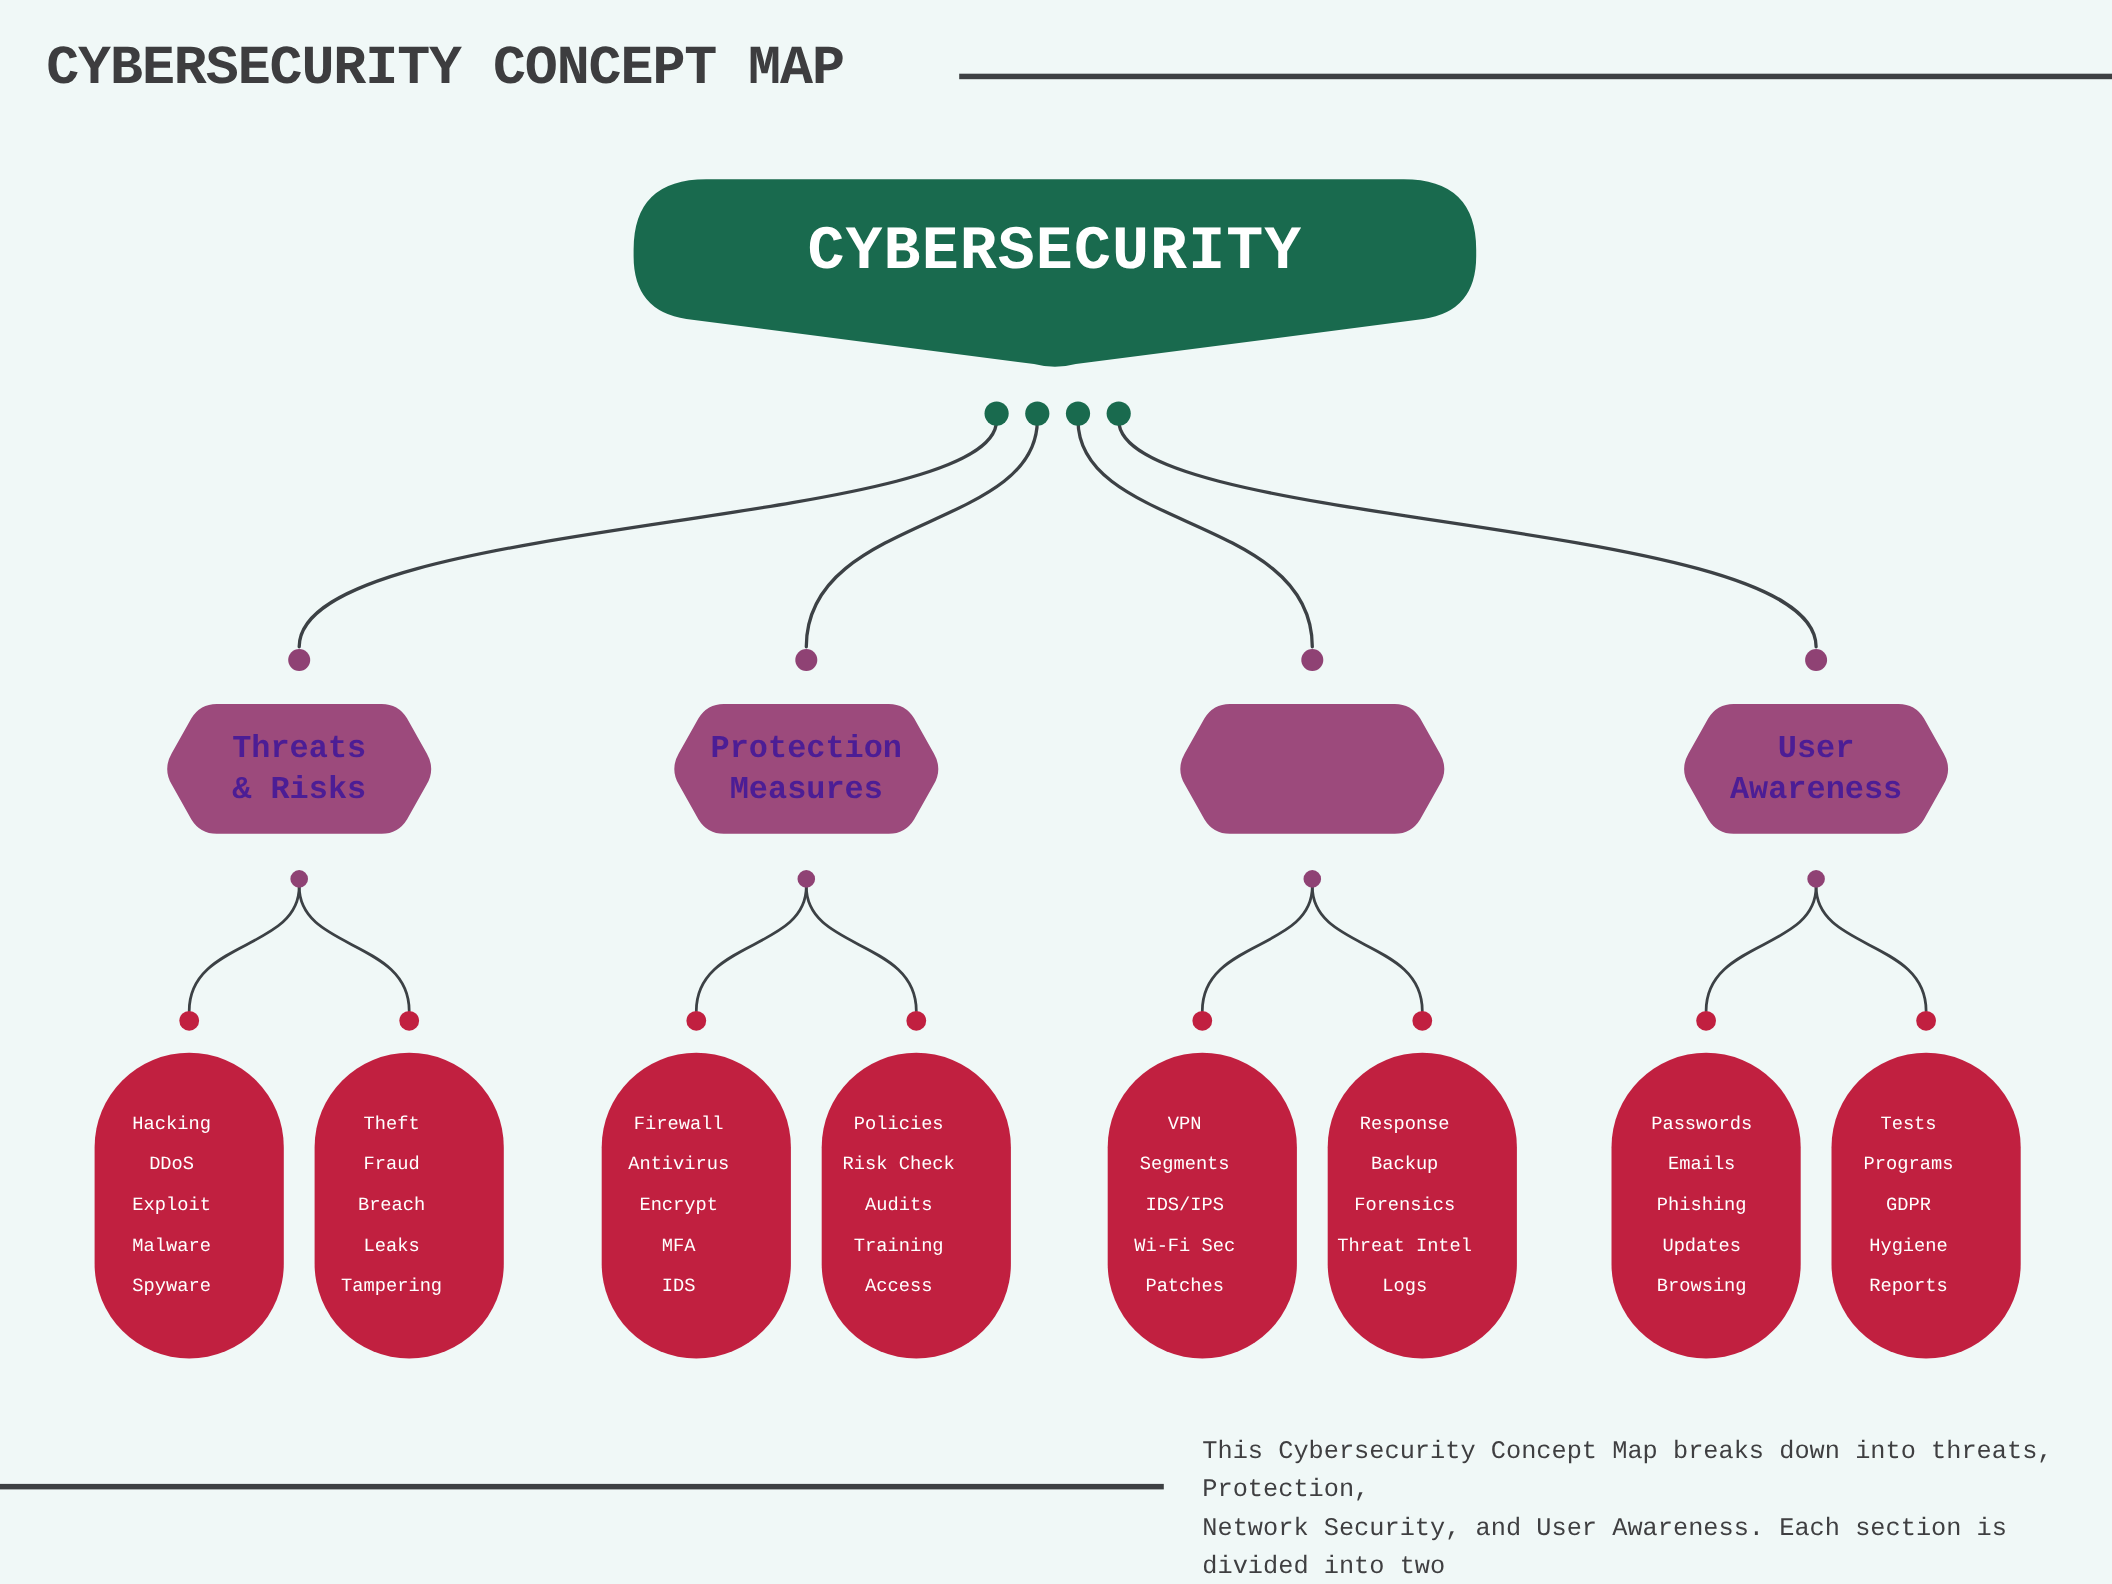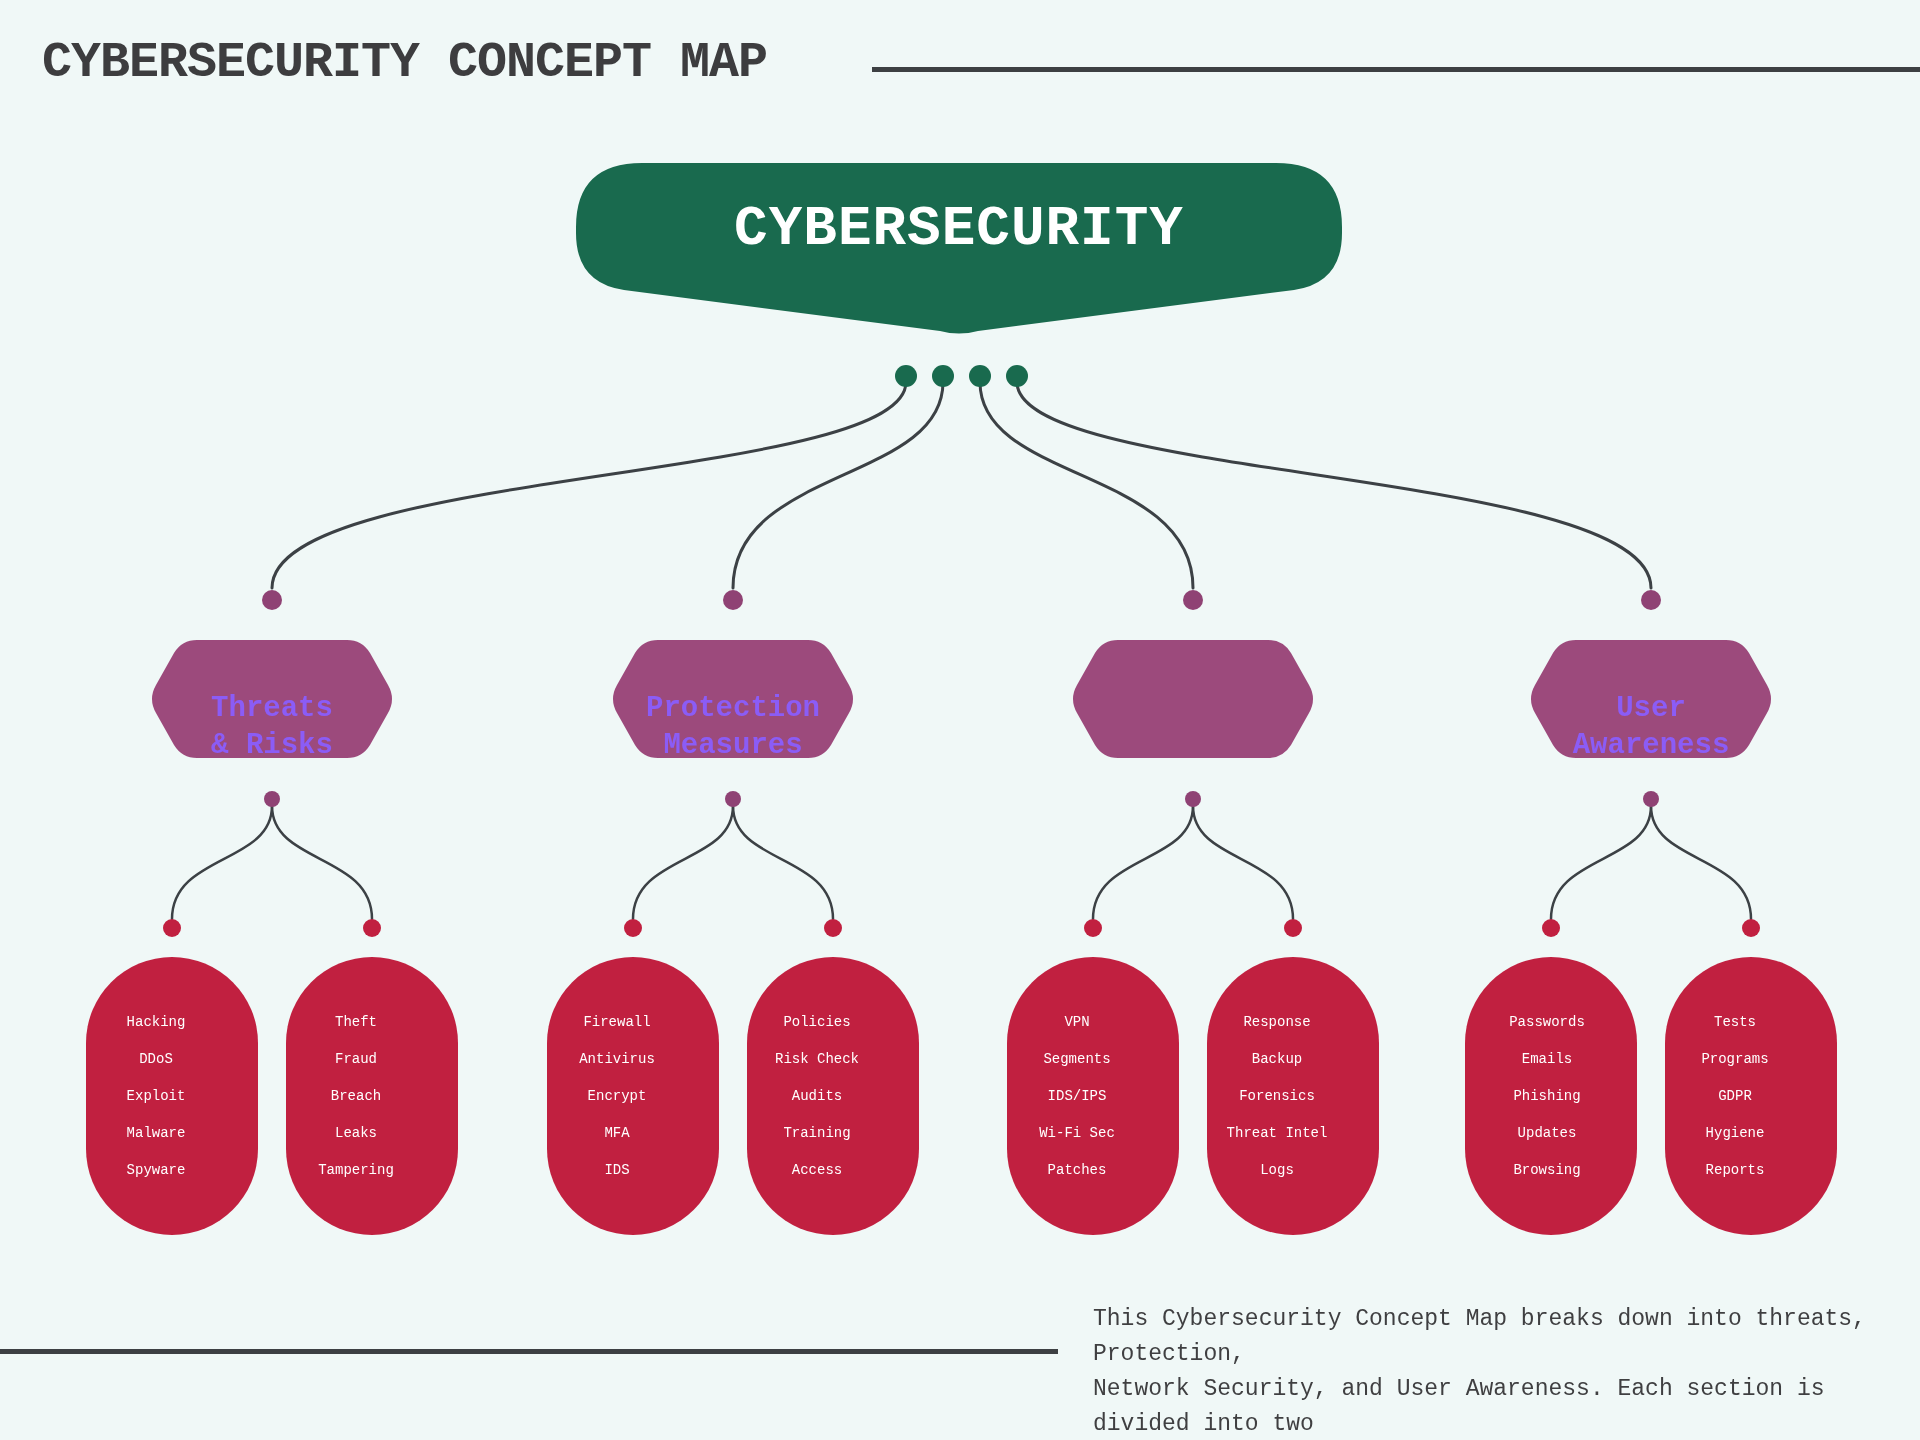--- a/index.html
+++ b/index.html
@@ -19,28 +19,27 @@
   #footer-rule{left:0;top:1349px;width:1058px;}
   #diagram-svg{left:0;top:0;width:1920px;height:1440px;}
   .root-label{
     left:576px;top:163px;width:766px;height:132px;
     display:flex;align-items:center;justify-content:center;
     color:#fff;font-size:56px;font-weight:700;letter-spacing:1px;
   }
   .branch-label{
     top:640px;width:242px;height:118px;
     display:flex;align-items:center;justify-content:center;text-align:center;
-    color:#8b5cf6;font-size:29px;font-weight:700;line-height:37px;
+    color:#4c1d95;font-size:29px;font-weight:700;line-height:37px;
     white-space:pre-line;
-    margin-top:28px;
   }
   .leaf-list{
     top:957px;width:140px;height:278px;
     display:flex;align-items:center;justify-content:center;text-align:center;
-    color:#fff;font-size:14px;line-height:37px;white-space:pre-line;
+    color:#fff;font-size:17px;line-height:37px;white-space:pre-line;
   }
   #footer-description{
     left:1093px;top:1302px;width:840px;
     color:#3F3F41;font-size:23px;line-height:35px;white-space:pre-line;
   }
 </style>
 </head>
 <body>
 
 <div class="canvas">

